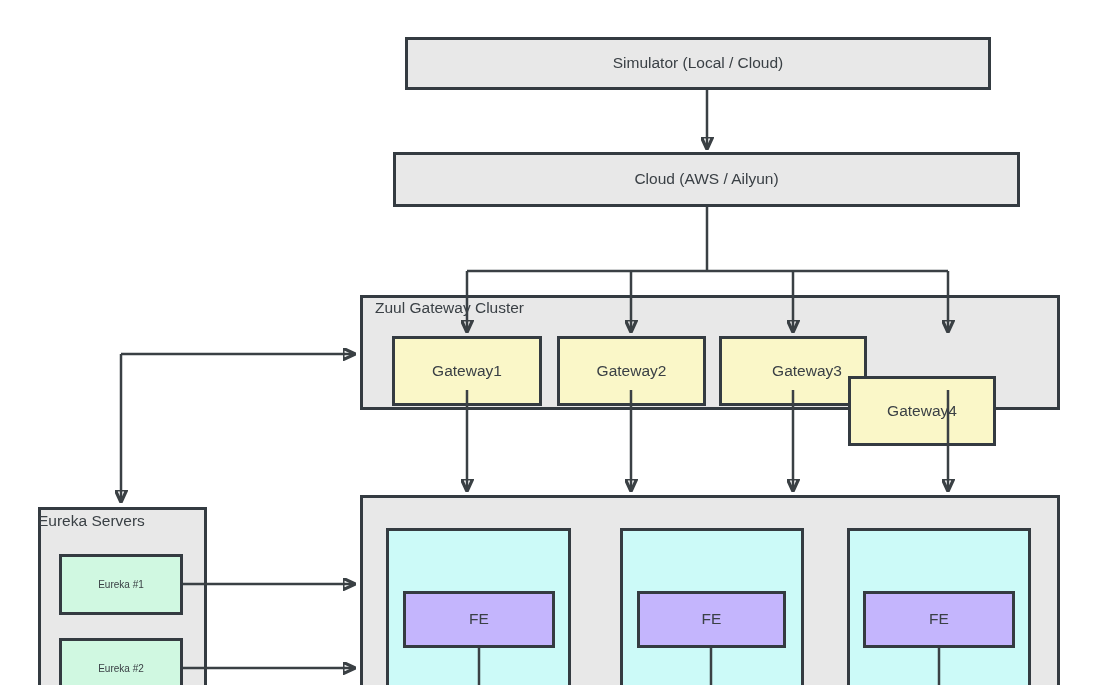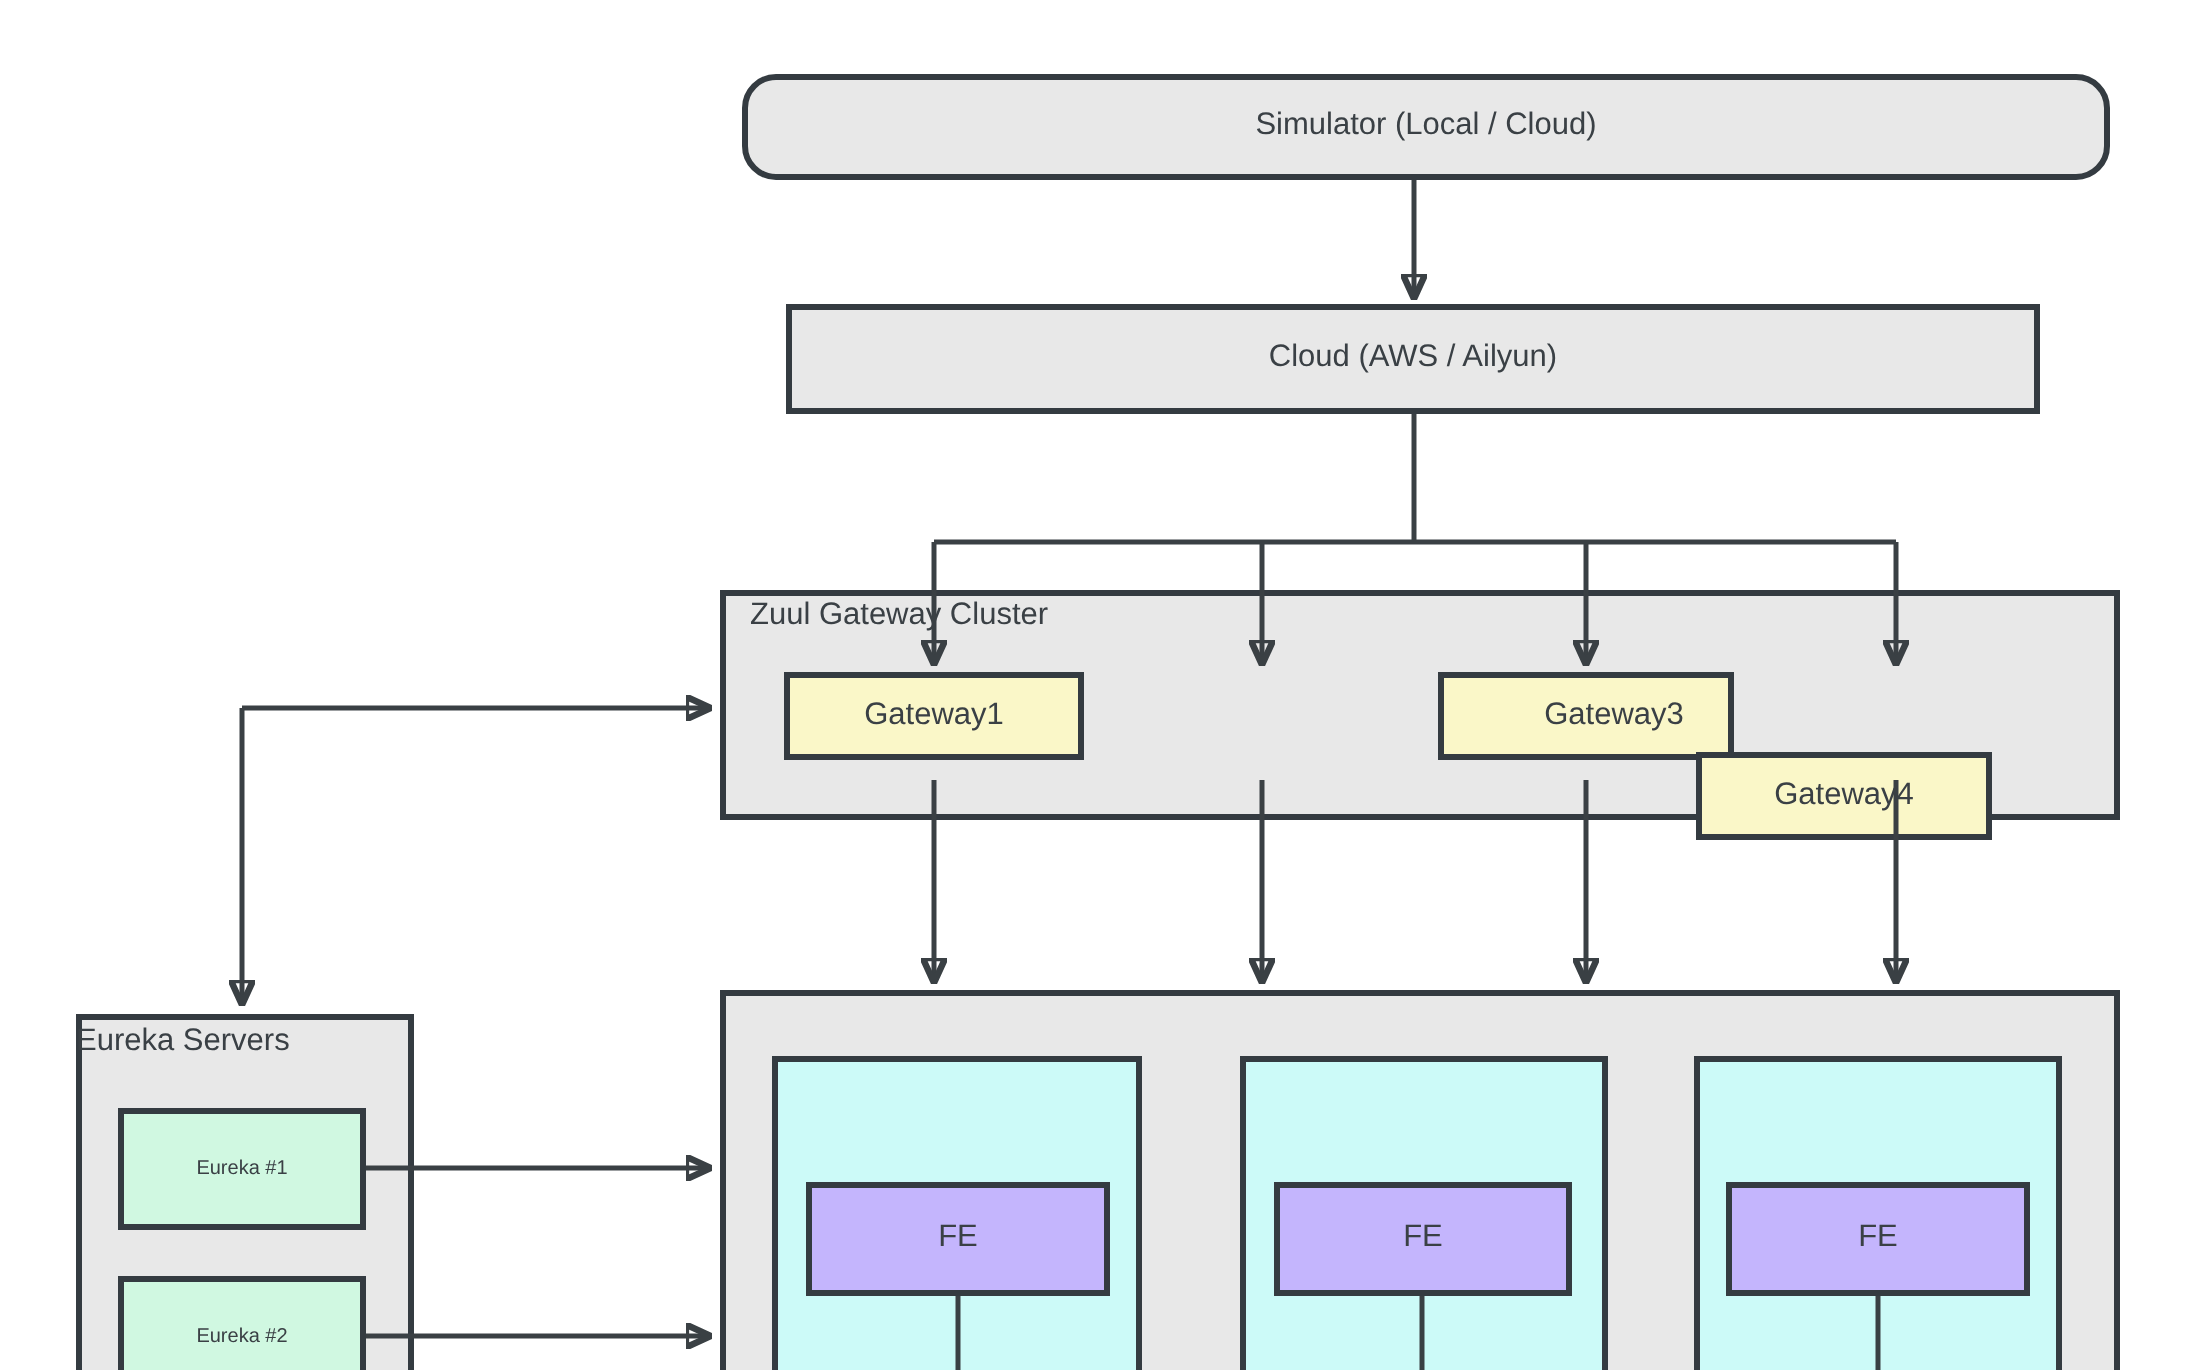--- a/index.html
+++ b/index.html
@@ -37,27 +37,27 @@
     color: #3A4045;
     white-space: nowrap;
   }
   .fill-gray   { background: #E8E8E8; }
   .fill-yellow { background: #FAF7C8; }
   .fill-cyan   { background: #CCFAF8; }
   .fill-pink   { background: #c4b5fd; }
   .fill-green  { background: #D0F8E1; }
 
   
-  #simulator { left: 371px; top: 37px;  width: 684px; height: 53px; border-radius: 17px; }
+  #simulator { left: 405px; top: 37px;  width: 586px; height: 53px; }
   #cloud     { left: 393px; top: 152px; width: 627px; height: 55px; }
 
   
   #zuul-cluster { left: 360px; top: 295px; width: 700px; height: 115px; }
   #zuul-label   { left: 375px; top: 299px; }
-  .gateway { top: 336px; height: 44px; }
+  .gateway { top: 336px; height: 70px; }
   #gateway1 { left: 392px; width: 150px; }
   #gateway2 { left: 557px; width: 149px; }
   #gateway3 { left: 719px; width: 148px; padding-left: 28px; }
   #gateway4 { left: 848px; width: 148px; margin-top: 40px; }
 
   
   #eureka-box   { left: 38px; top: 507px; width: 169px; height: 195px; }
   #eureka-label { left: 38px; top: 512px; width: 169px; text-align: left; }
   .eureka-server { left: 59px; width: 124px; height: 61px; font-size: 10px; }
   #eureka1 { top: 554px; }
@@ -96,20 +96,23 @@
     <span>Simulator (Local / Cloud)</span>
   </div>
   <div class="node fill-gray" id="cloud">
     <span>Cloud (AWS / Ailyun)</span>
   </div>
 
   <div class="node container fill-gray" id="zuul-cluster"></div>
   <div class="group-label" id="zuul-label">Zuul Gateway Cluster</div>
   <div class="node fill-yellow gateway" id="gateway1">
     <span>Gateway1</span>
+  </div>
+  <div class="node fill-yellow gateway" id="gateway2">
+    <span>Gateway2</span>
   </div>
   <div class="node fill-yellow gateway" id="gateway3">
     <span>Gateway3</span>
   </div>
   <div class="node fill-yellow gateway" id="gateway4">
     <span>Gateway4</span>
   </div>
 
   <div class="node container fill-gray" id="eureka-box"></div>
   <div class="group-label" id="eureka-label">Eureka Servers</div>

